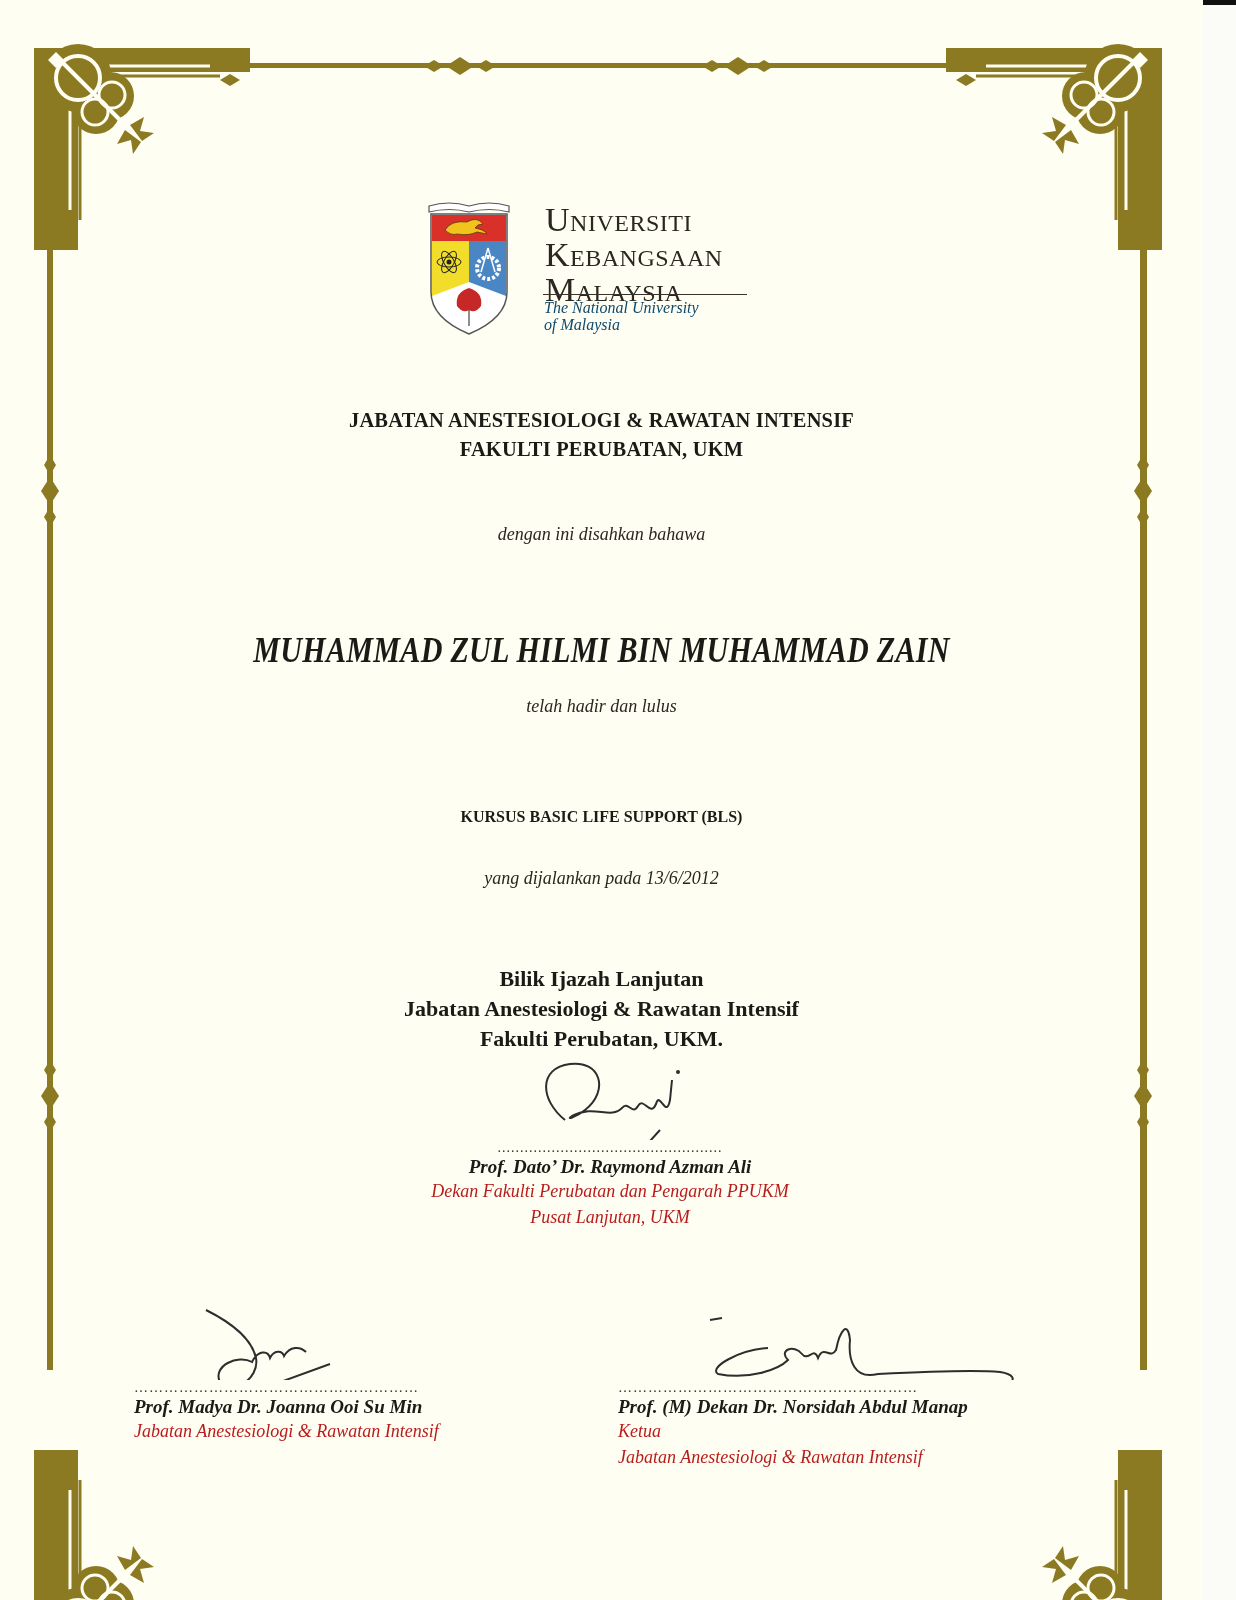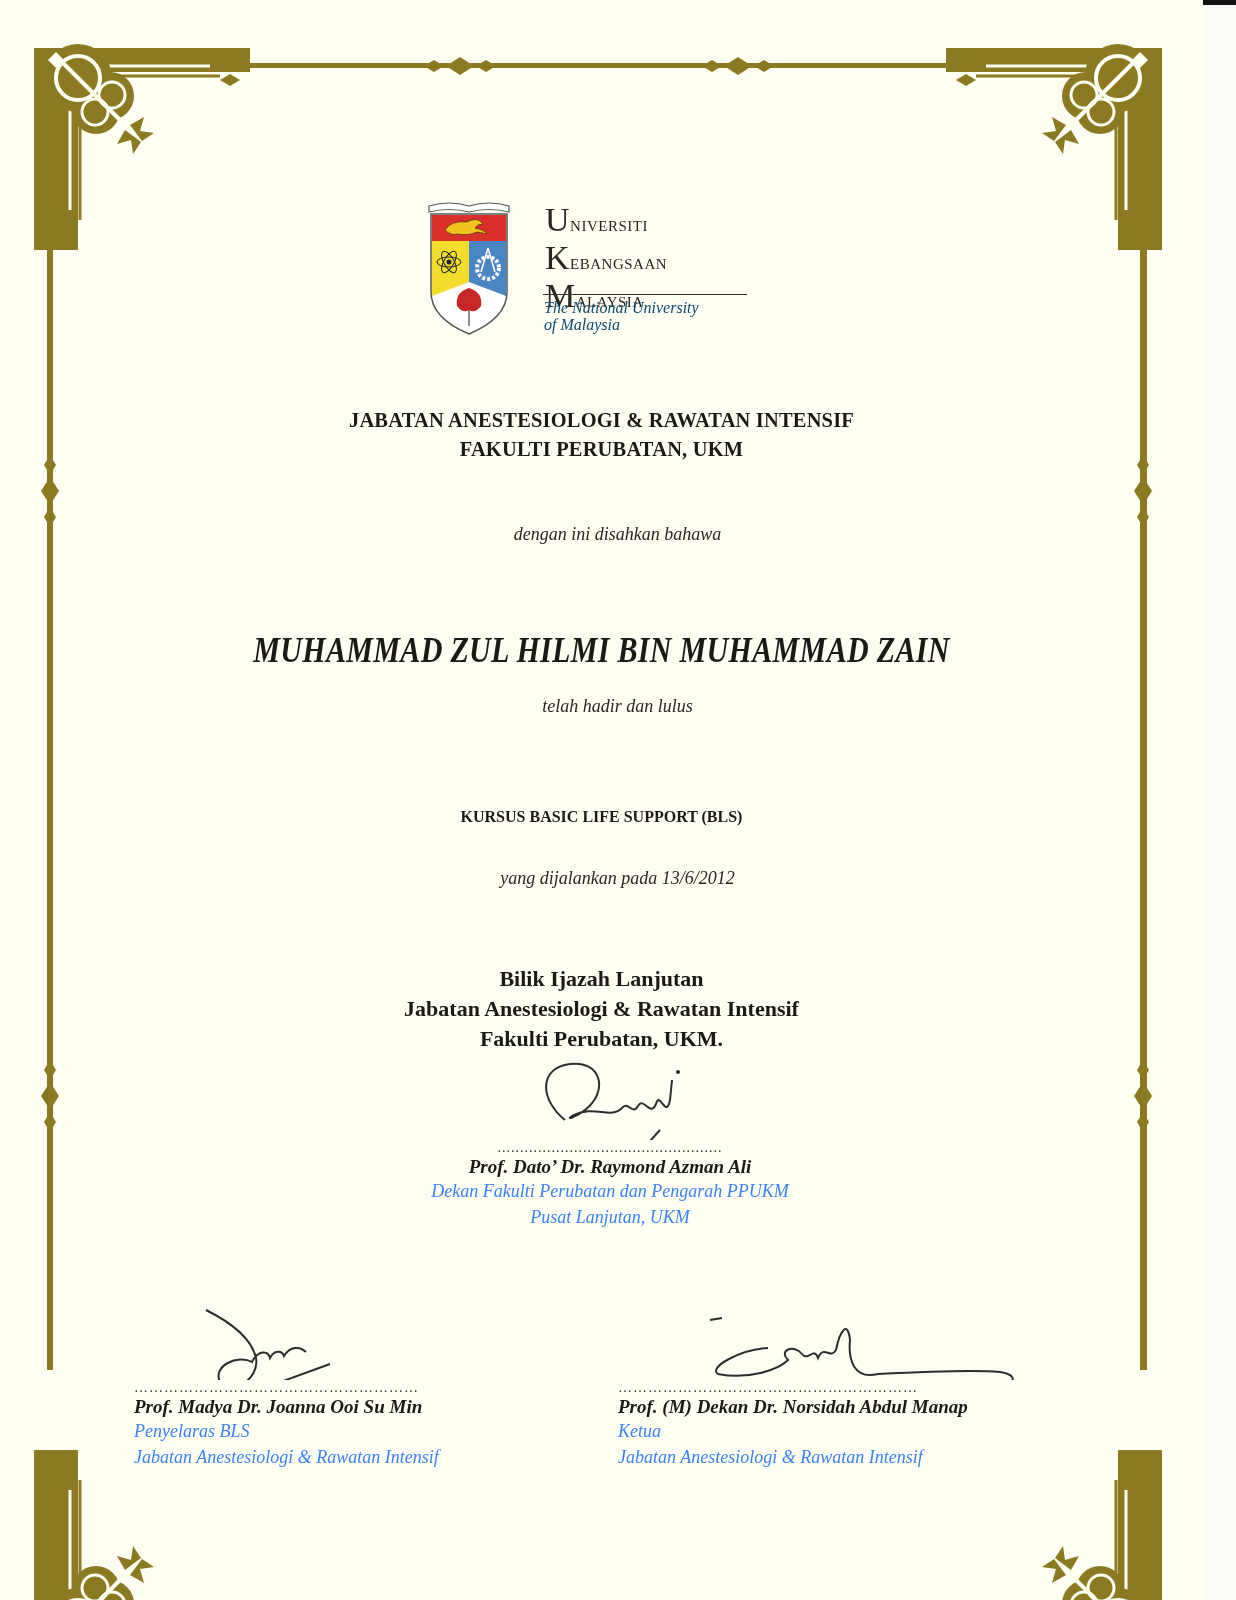--- a/index.html
+++ b/index.html
@@ -24,37 +24,37 @@
   
   .frame-svg { position: absolute; left: 0; top: 0; width: 1203px; height: 1600px; }
 
   .block { position: absolute; left: 0; width: 1203px; text-align: center; }
 
   
   .logo { position: absolute; left: 427px; top: 200px; width: 330px; height: 140px; }
   .crest { position: absolute; left: 0; top: 0; width: 84px; height: 140px; }
   .uni-name { position: absolute; left: 118px; top: 4px; font-size: 25px; line-height: 31px; color: #2b2620; letter-spacing: 0.5px; }
   .uni-name .cap { font-size: 34px; }
-  .uni-name .sc { font-size: 15px; }
+  .uni-name .sc { font-size: 24px; }
   .uni-rule { position: absolute; left: 116px; top: 94px; width: 204px; height: 1px; background: #3a342c; }
   .uni-tag { position: absolute; left: 117px; top: 99px; font-style: italic; font-size: 16px; line-height: 17px; color: #0c4a6e; }
 
   .dept-title { top: 405px; font-weight: bold; font-size: 22px; line-height: 29px; letter-spacing: 0.2px; transform: scaleX(0.93); }
-  .italic-small { font-style: italic; font-size: 18px; color: #2b2620; margin-left: 16px; }
+  .italic-small { font-style: italic; font-size: 18px; color: #2b2620; }
   .certify { top: 524px; }
   .recipient { top: 631px; font-weight: bold; font-style: italic; font-size: 35px; letter-spacing: 0.3px; transform: scaleX(0.86); }
   .attended { top: 696px; }
   .course { top: 808px; font-weight: bold; font-size: 16px; }
   .conducted { top: 866px; line-height: 24px; }
   .venue { top: 944px; font-weight: bold; font-size: 22px; line-height: 30px; margin-top: 20px; }
 
   .sig-area { position: absolute; }
   .dots { font-size: 14px; letter-spacing: 1px; color: #333; white-space: nowrap; }
   .sig-name { font-weight: bold; font-style: italic; font-size: 19px; white-space: nowrap; }
-  .sig-role { font-style: italic; font-size: 18px; color: #3b82f6; white-space: nowrap; line-height: 26px; }
+  .sig-role { font-style: italic; font-size: 18px; color: #b91c1c; white-space: nowrap; line-height: 26px; }
 
   .sig-main { left: 360px; top: 1060px; width: 500px; text-align: center; }
   .sig-left { left: 134px; top: 1300px; width: 420px; text-align: left; }
   .sig-right { left: 618px; top: 1300px; width: 440px; text-align: left; }
   .signature { display: block; }
 </style>
 </head>
 <body>
 
 <div class="paper"></div>
@@ -185,21 +185,20 @@
   <div class="sig-role">Dekan Fakulti Perubatan dan Pengarah PPUKM</div>
   <div class="sig-role">Pusat Lanjutan, UKM</div>
 </div>
 
 <div class="sig-area sig-left">
   <svg class="signature" width="420" height="80" viewBox="0 0 420 80" xmlns="http://www.w3.org/2000/svg">
     <path d="M72,10 C100,24 118,40 122,58 C126,80 96,96 86,82 C78,66 104,54 118,62 C124,50 134,50 136,58 C140,50 148,50 150,56 C156,46 166,46 172,52 M130,88 L196,64" fill="none" stroke="#2d2d2d" stroke-width="2"></path>
   </svg>
   <div class="dots">…………………………………………………</div>
   <div class="sig-name">Prof. Madya Dr. Joanna Ooi Su Min</div>
-  <div class="sig-role">Penyelaras BLS</div>
   <div class="sig-role">Jabatan Anestesiologi &amp; Rawatan Intensif</div>
 </div>
 
 <div class="sig-area sig-right">
   <svg class="signature" width="440" height="80" viewBox="0 0 440 80" xmlns="http://www.w3.org/2000/svg">
     <path d="M92,20 L104,18 M150,48 C120,50 90,68 100,74 C130,80 160,70 170,60 C160,50 176,44 184,54 C190,62 196,46 200,58 C206,44 212,60 218,50 C222,30 230,20 232,40 C230,60 236,80 260,74 C300,72 360,70 382,72 C396,74 398,80 390,84" fill="none" stroke="#2d2d2d" stroke-width="2"></path>
   </svg>
   <div class="dots">……………………………………………………</div>
   <div class="sig-name">Prof. (M) Dekan Dr. Norsidah Abdul Manap</div>
   <div class="sig-role">Ketua</div>

